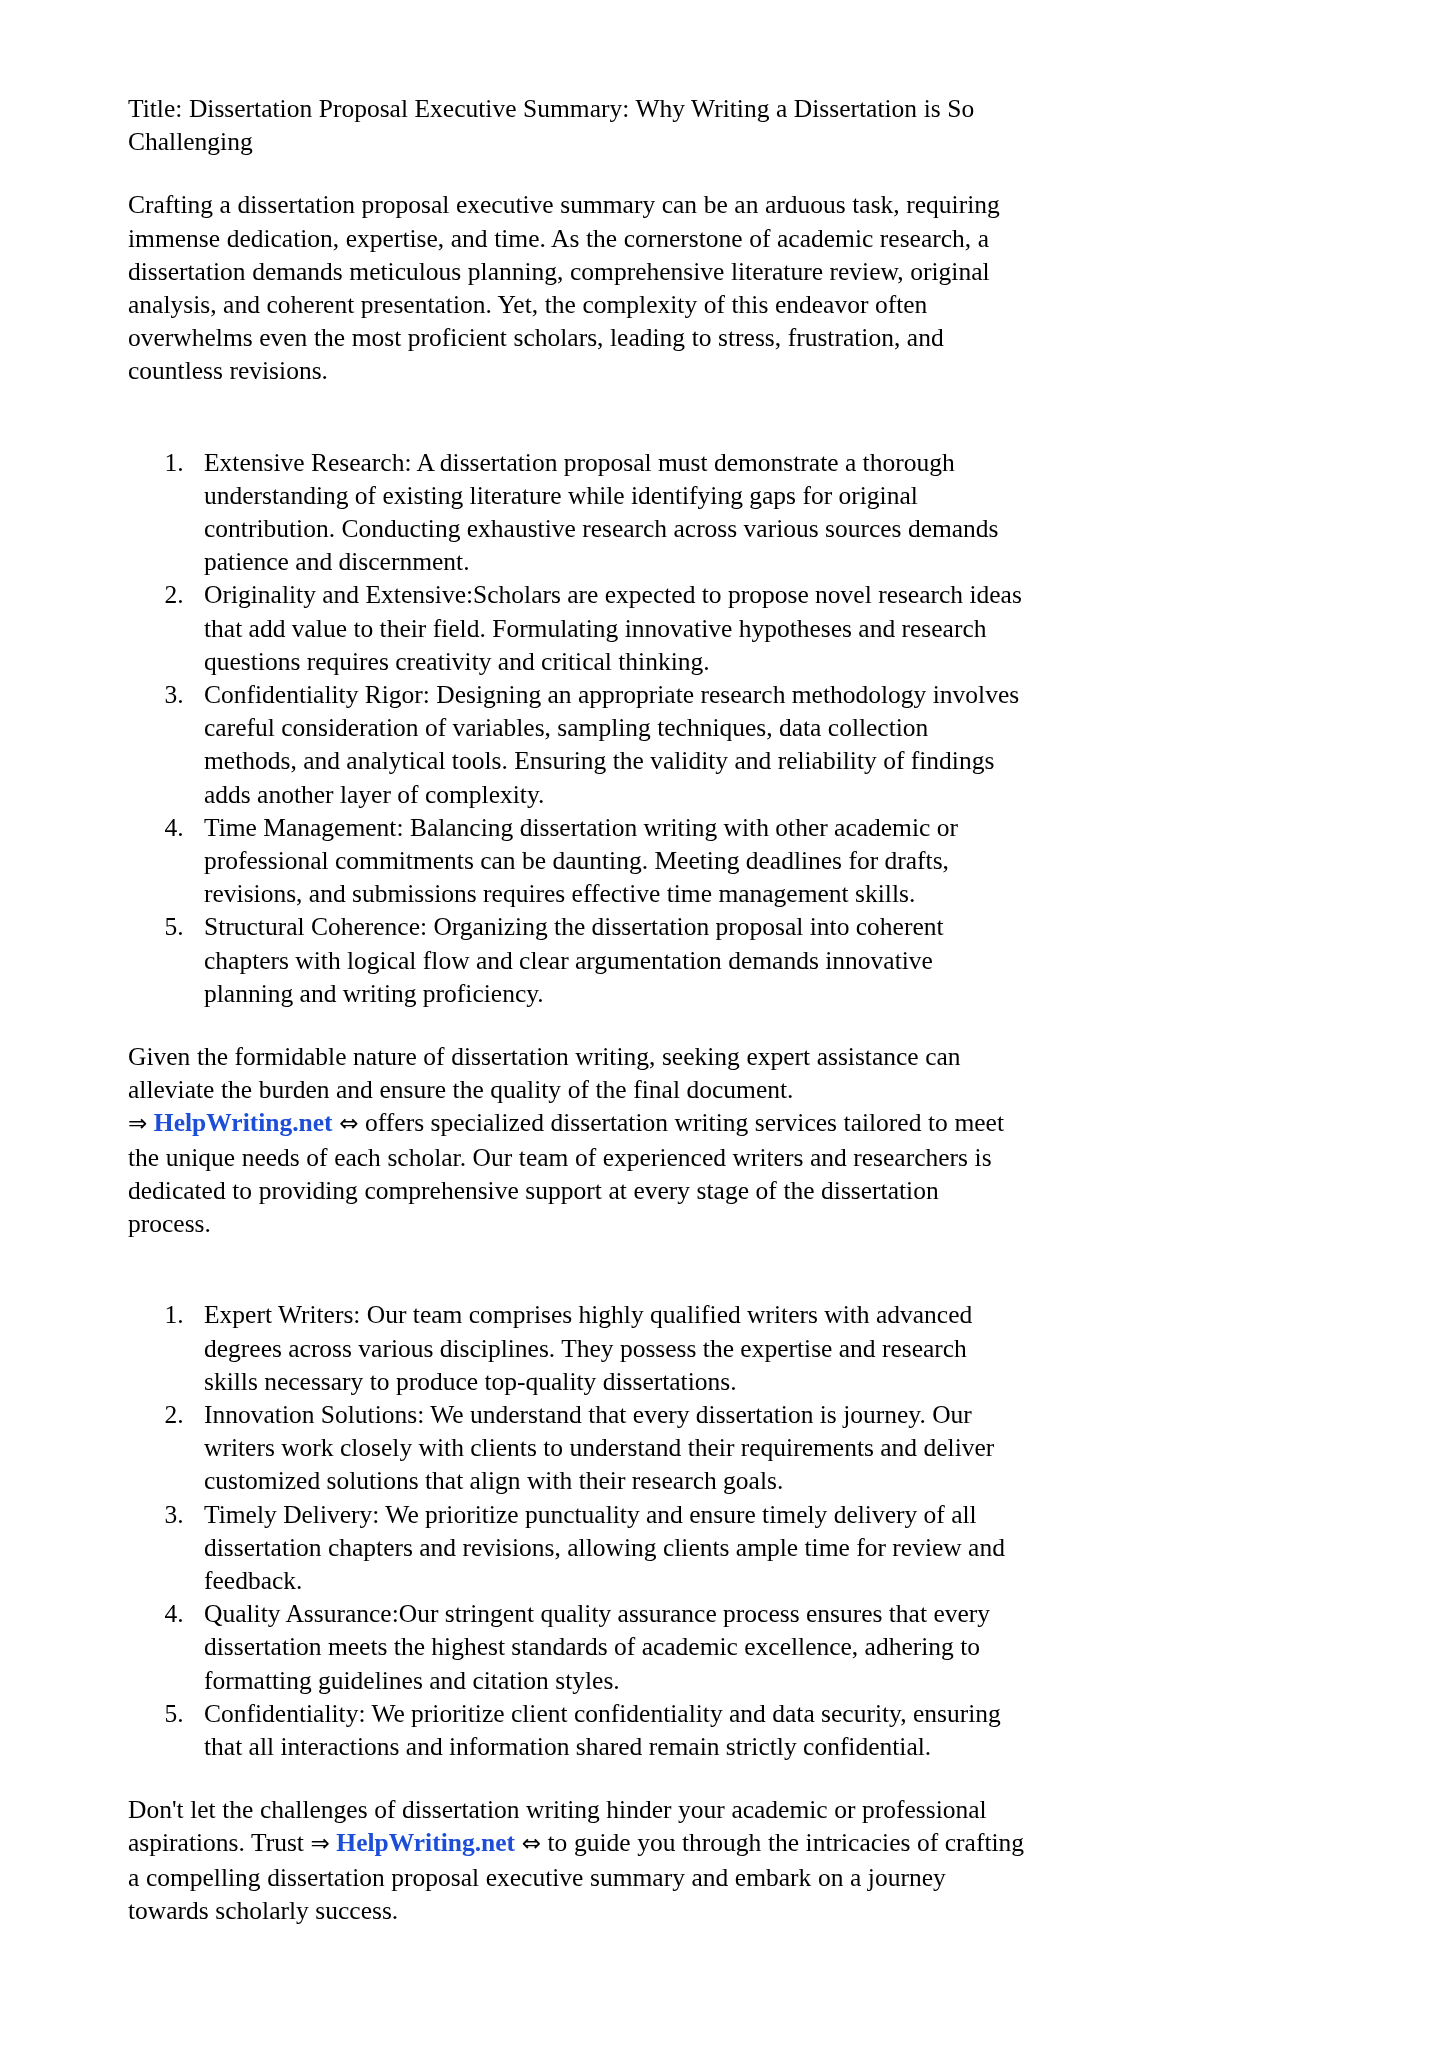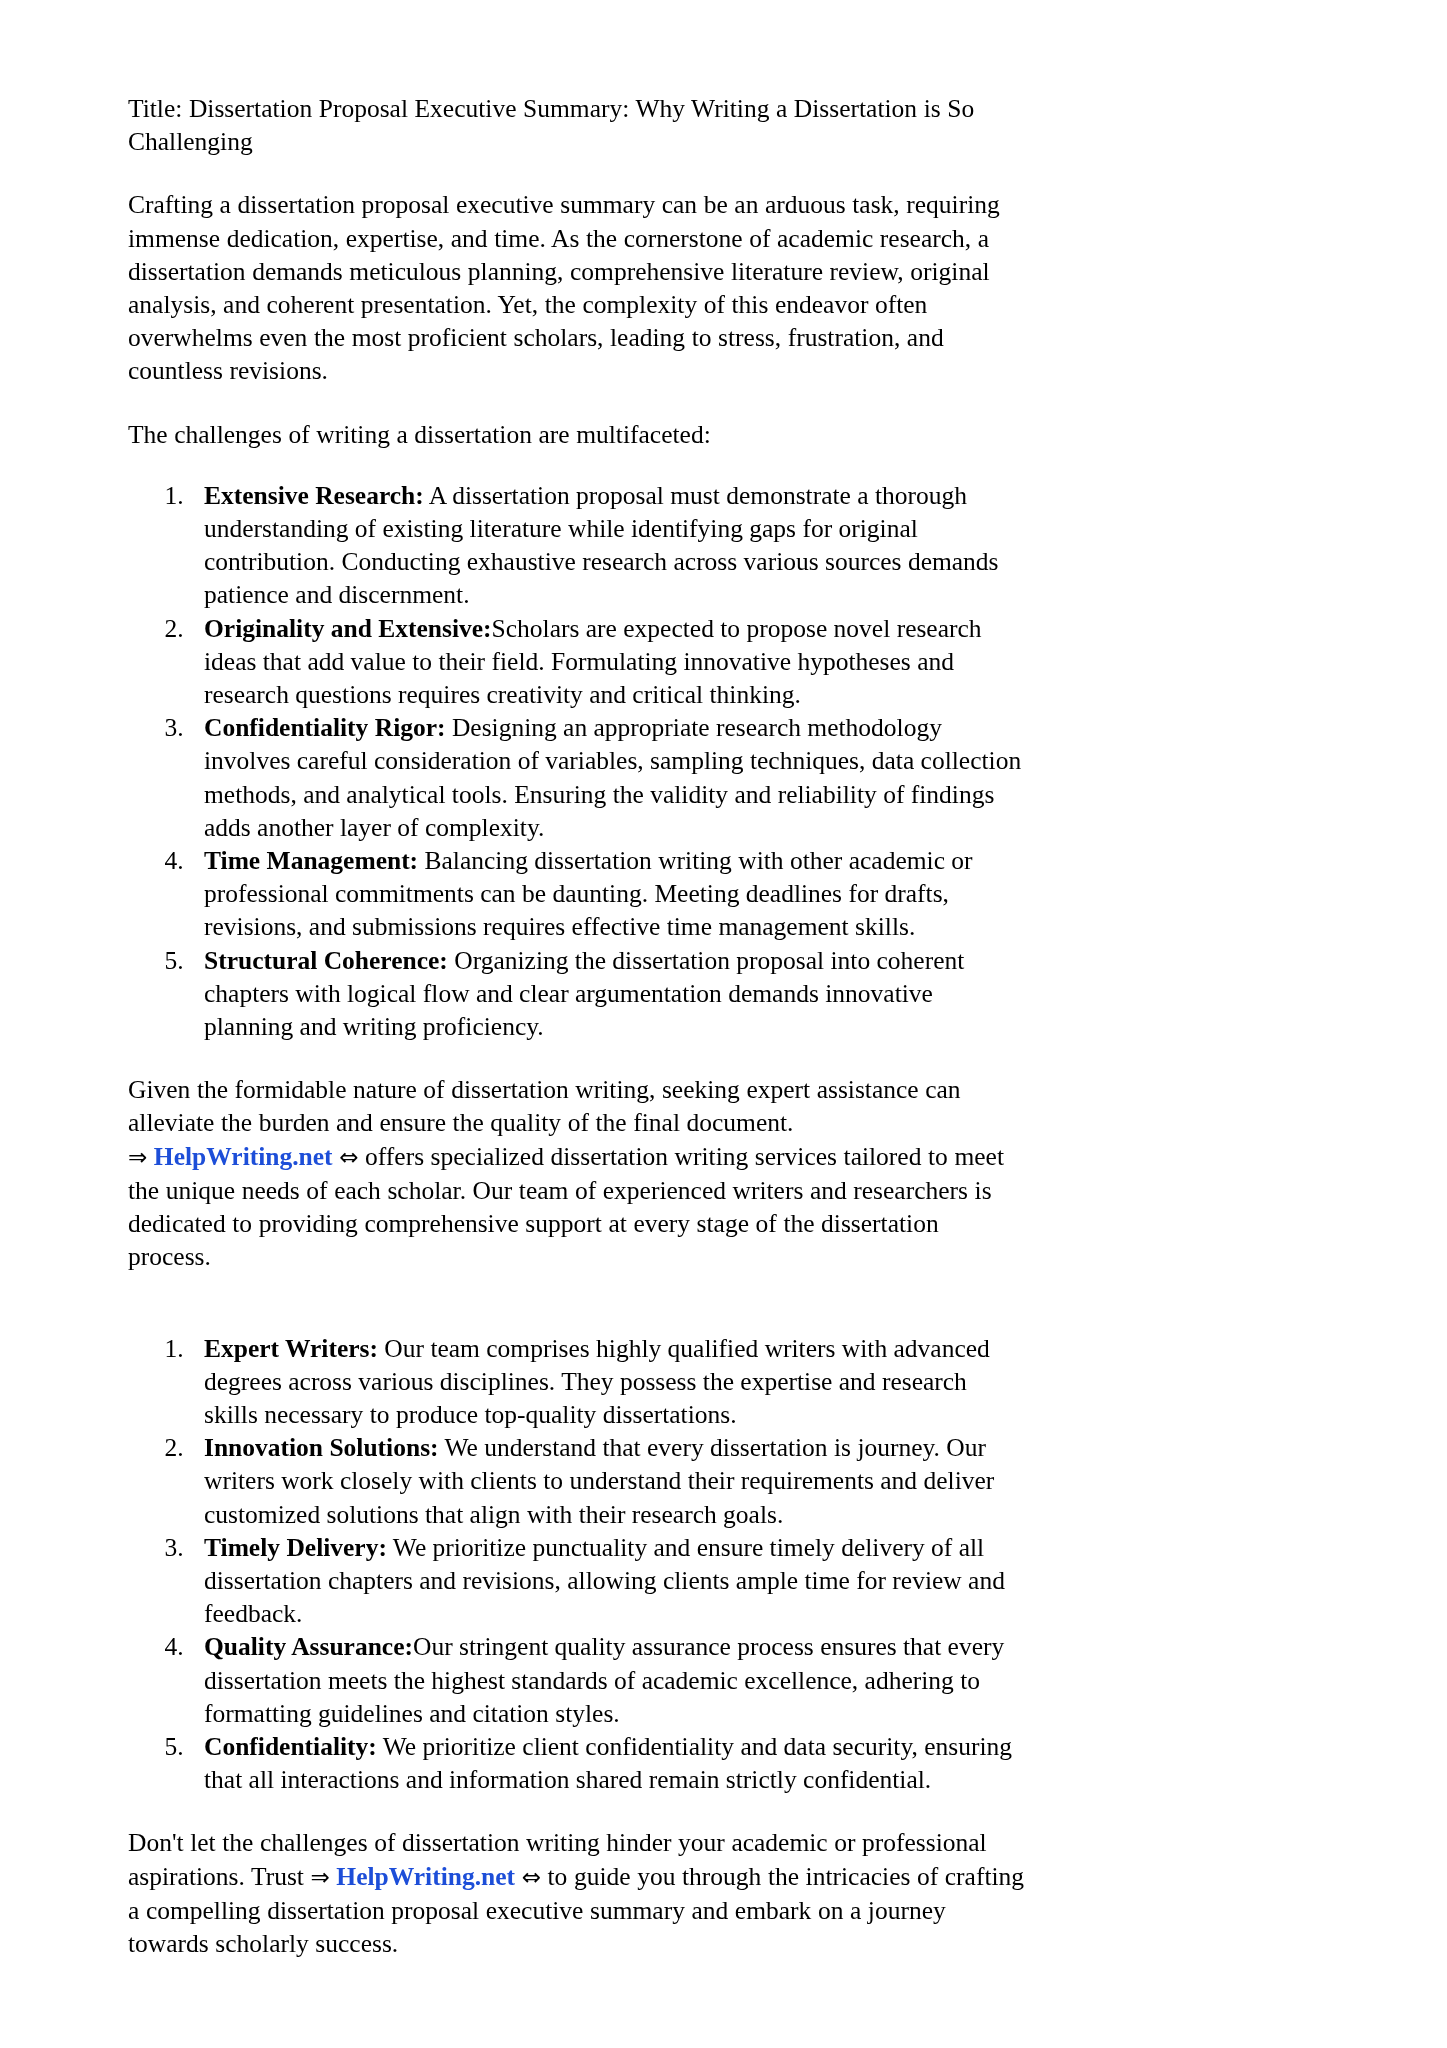--- a/index.html
+++ b/index.html
@@ -52,21 +52,21 @@
   ol.doclist > li {
     font-size: 25.5px;
     line-height: 33.2px;
     padding-left: 14px;
     margin: 0;
   }
   ol.doclist > li::marker {
     font-size: 25.5px;
   }
   b, .bold {
-    font-weight: bold;
+    font-weight: normal;
   }
   .link {
     color: #1d4ed8;
     font-weight: bold;
   }
   .arrow {
     color: #000000;
     font-weight: normal;
     font-family: "DejaVu Sans", "Liberation Sans", sans-serif;
     font-size: 23px;
@@ -80,21 +80,20 @@
 
 <div class="page">
   <div class="content">
 
     <div class="para title-line">Title: Dissertation Proposal Executive Summary: Why Writing a Dissertation is So Challenging</div>
 
     <div class="para">Crafting a dissertation proposal executive summary can be an arduous task, requiring immense dedication, expertise, and time. As the cornerstone of academic research, a dissertation demands meticulous planning, comprehensive literature review, original analysis, and coherent presentation. Yet, the complexity of this endeavor often overwhelms even the most proficient scholars, leading to stress, frustration, and countless revisions.</div>
 
     <div class="gap"></div>
 
-    <div class="para">The challenges of writing a dissertation are multifaceted:</div>
 
     <div class="gap-sm"></div>
 
     <ol class="doclist">
       <li><b>Extensive Research:</b><span> A dissertation proposal must demonstrate a thorough understanding of existing literature while identifying gaps for original contribution. Conducting exhaustive research across various sources demands patience and discernment.</span></li>
       <li><b>Originality and Extensive:</b><span>Scholars are expected to propose novel research ideas that add value to their field. Formulating innovative hypotheses and research questions requires creativity and critical thinking.</span></li>
       <li><b>Confidentiality Rigor:</b><span> Designing an appropriate research methodology involves careful consideration of variables, sampling techniques, data collection methods, and analytical tools. Ensuring the validity and reliability of findings adds another layer of complexity.</span></li>
       <li><b>Time Management:</b><span> Balancing dissertation writing with other academic or professional commitments can be daunting. Meeting deadlines for drafts, revisions, and submissions requires effective time management skills.</span></li>
       <li><b>Structural Coherence:</b><span> Organizing the dissertation proposal into coherent chapters with logical flow and clear argumentation demands innovative planning and writing proficiency.</span></li>
     </ol>

